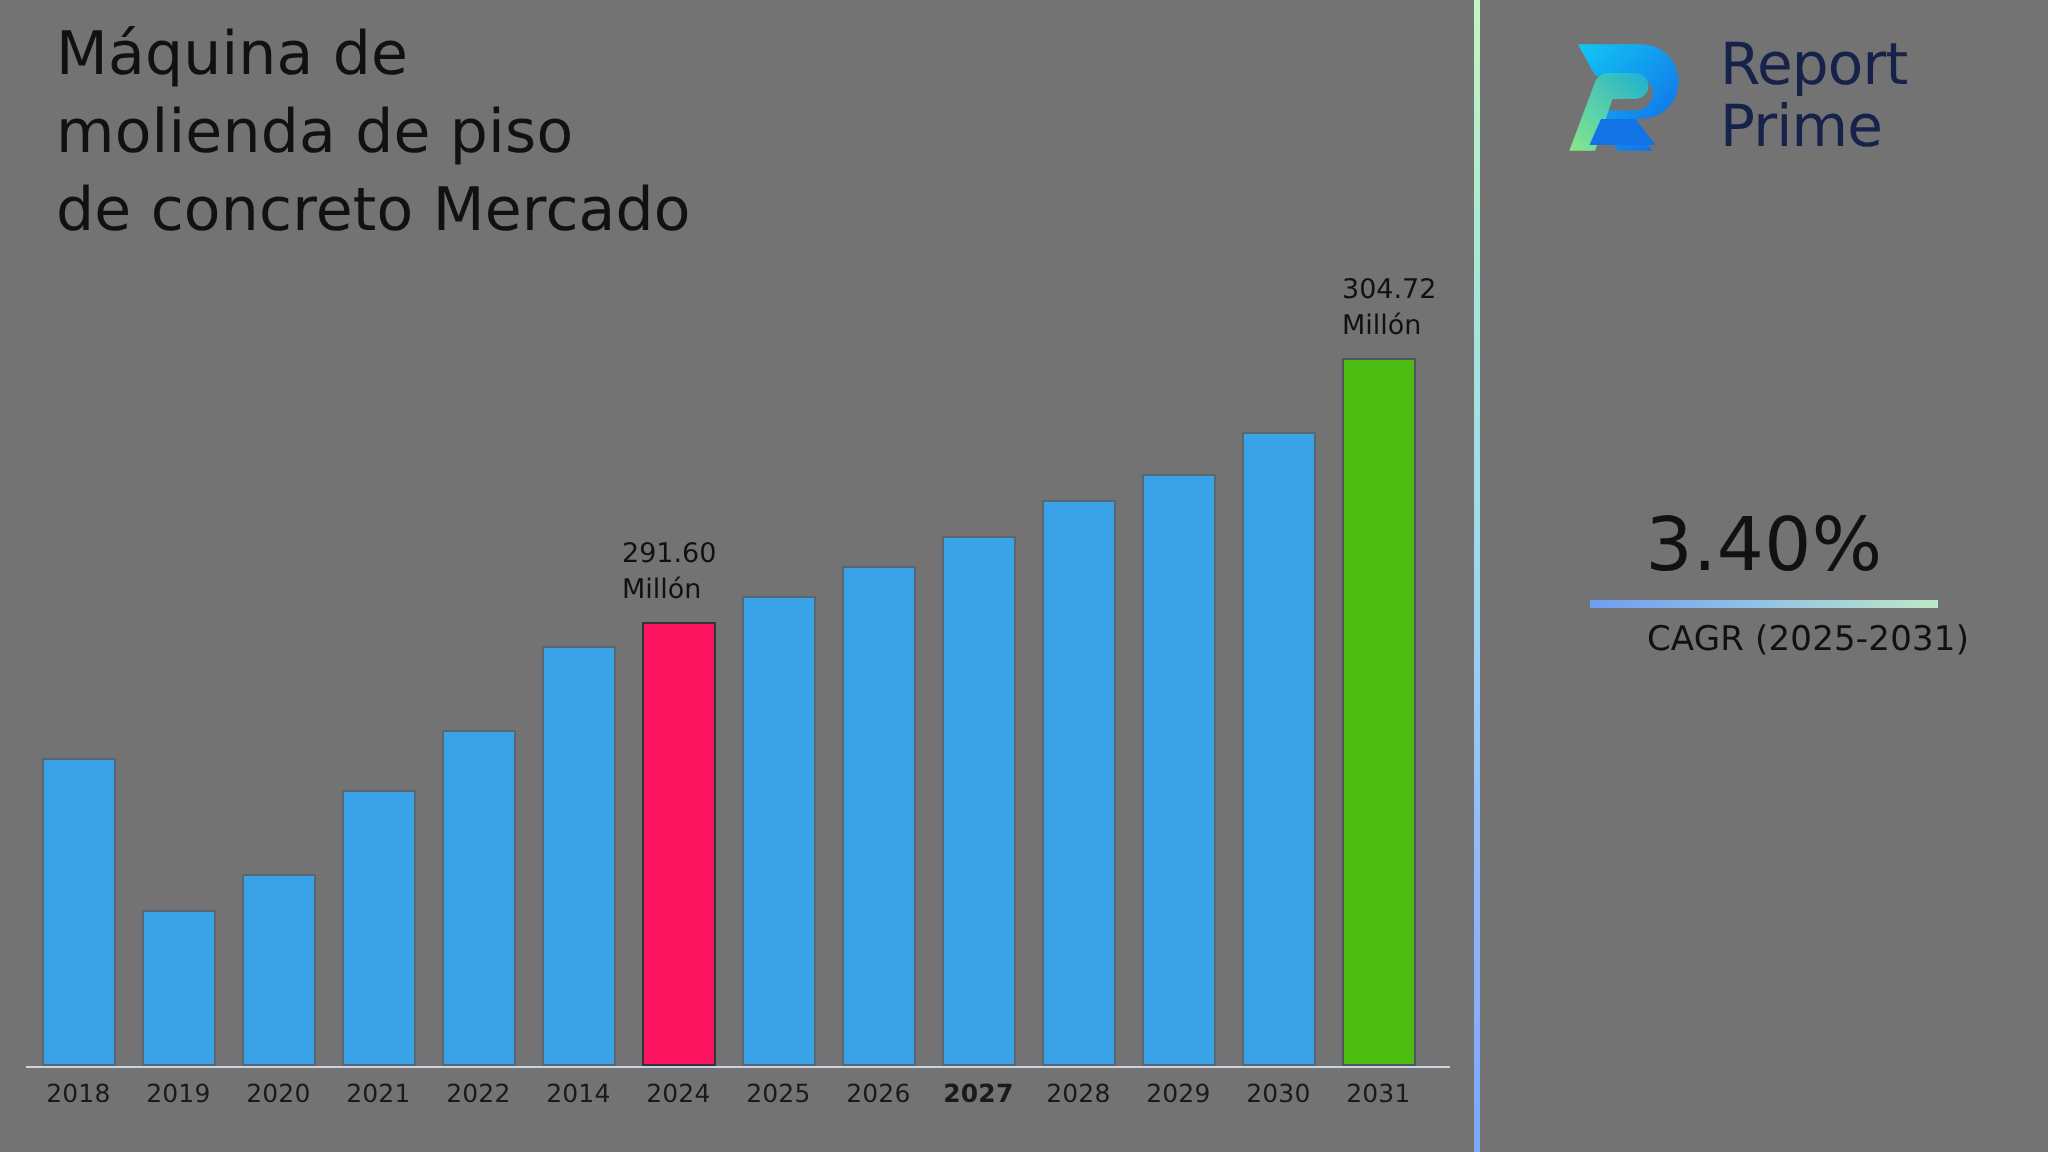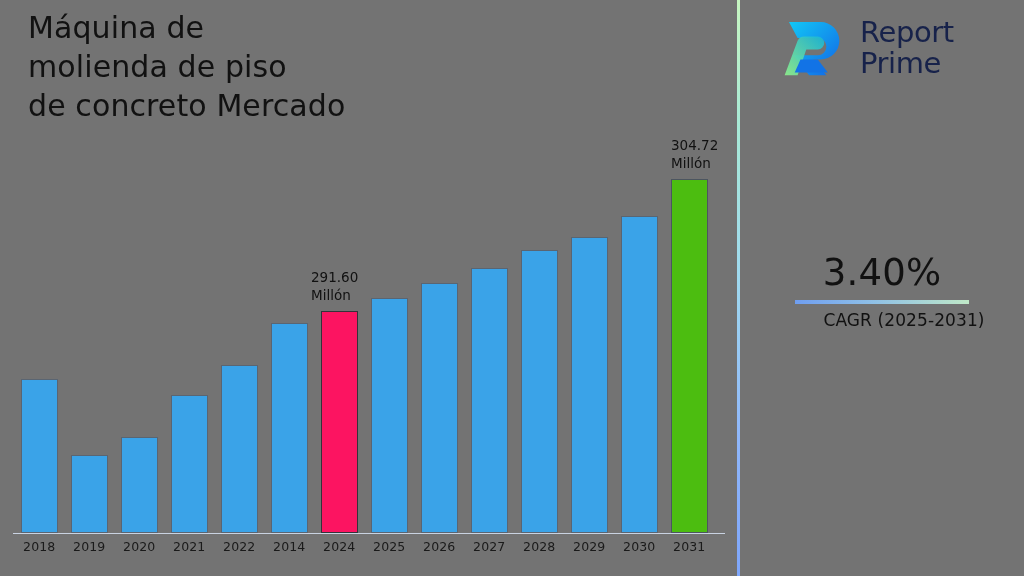--- a/index.html
+++ b/index.html
@@ -186,21 +186,21 @@
       <div id="ticks-layer">
           <div class="bar-tick-label" style="left: 14.2px;">2018</div>
           <div class="bar-tick-label" style="left: 64.2px;">2019</div>
           <div class="bar-tick-label" style="left: 114.2px;">2020</div>
           <div class="bar-tick-label" style="left: 164.2px;">2021</div>
           <div class="bar-tick-label" style="left: 214.2px;">2022</div>
           <div class="bar-tick-label" style="left: 264.2px;">2014</div>
           <div class="bar-tick-label" style="left: 314.2px;">2024</div>
           <div class="bar-tick-label" style="left: 364.2px;">2025</div>
           <div class="bar-tick-label" style="left: 414.2px;">2026</div>
-          <div class="bar-tick-label" style="left: 464.2px;">2027</div>
+          <div class="bar-tick-label" style="left: 464.2px; font-weight: bold;">2027</div>
           <div class="bar-tick-label" style="left: 514.2px;">2028</div>
           <div class="bar-tick-label" style="left: 564.2px;">2029</div>
           <div class="bar-tick-label" style="left: 614.2px;">2030</div>
           <div class="bar-tick-label" style="left: 664.2px;">2031</div>
         </div>
       <div id="callouts-layer">
           <div class="value-callout" style="left: 311px; top: 268px;">291.60
 Millón</div>
           <div class="value-callout" style="left: 671px; top: 136px;">304.72
 Millón</div>

